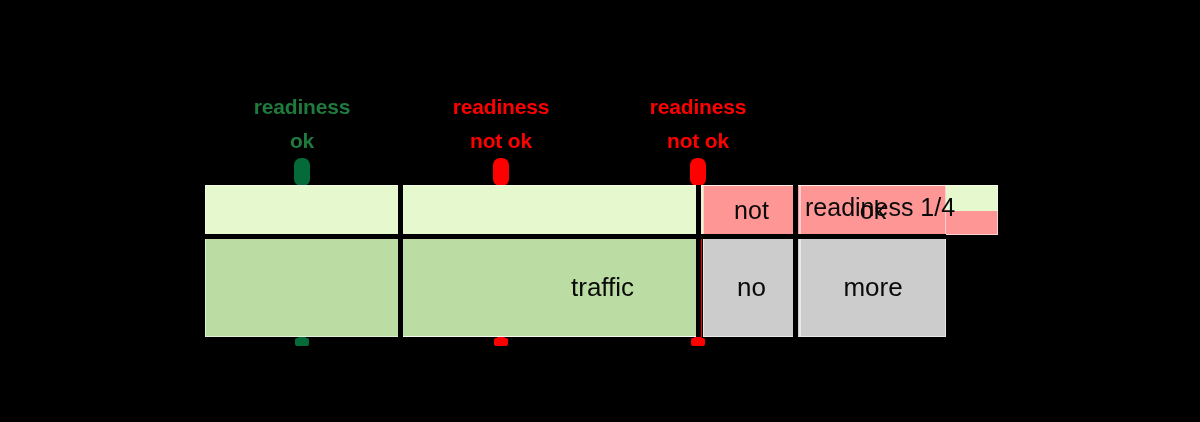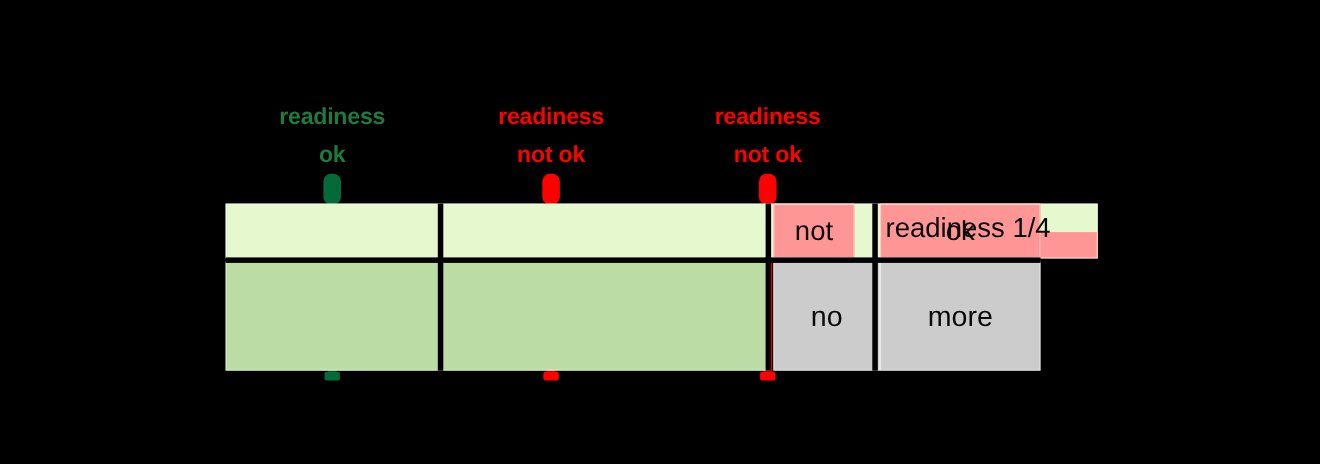--- a/index.html
+++ b/index.html
@@ -192,21 +192,21 @@
       <div class="cell bg-pink" style="left:493px; width:0px;"></div>
 
       <div class="cell bg-pink" style="left:496px; width:0px;"></div>
 
       <div class="cell bg-pink" style="left:495px; width:0px;"></div>
 
       <div class="cell bg-pink" style="left:495px; width:0px;"></div>
 
       <div class="cell bg-pink" style="left:498px; width:0px;"></div>
 
-      <div class="cell bg-pink" style="left:498px; width:74px;" id="cell-top-not">
+      <div class="cell bg-pink" style="left:498px; width:97px;" id="cell-top-not">
         <span class="cell-label">not</span>
       </div>
       <div class="cell bg-pink" style="left:595px; width:146px;" id="cell-top-ok">
         <span class="cell-label">ok</span>
       </div>
 
       <div class="vsep" style="left:193px;"></div>
       <div class="vsep" style="left:491px;"></div>
       <div class="vsep" style="left:588px;"></div>
     </div>
@@ -214,20 +214,23 @@
     <div class="hsep" style="top:49px;"></div>
 
     <div class="row row-bottom">
       <div class="cell bg-green" style="left:0px;   width:195px;">
         <span class="cell-label"></span>
       </div>
       <div class="cell bg-green" style="left:195px; width:300px;">
         <span class="cell-label"></span>
       </div>
       <div class="cell bg-green" style="left:495px; width:0px;"></div>
+      <div class="cell bg-green" style="left:196px; width:297px;">
+        <span class="cell-label" style="position:absolute; left:170px;">traffic</span>
+      </div>
       <div class="cell bg-gray" style="left:595px; width:146px;">
         <span class="cell-label">more</span>
       </div>
       <div class="cell bg-gray" style="left:498px; width:97px;">
         <span class="cell-label">no</span>
       </div>
 
       <div class="vsep" style="left:193px;"></div>
       <div class="vsep" style="left:491px;"></div>
       <div class="vsep" style="left:588px;"></div>

